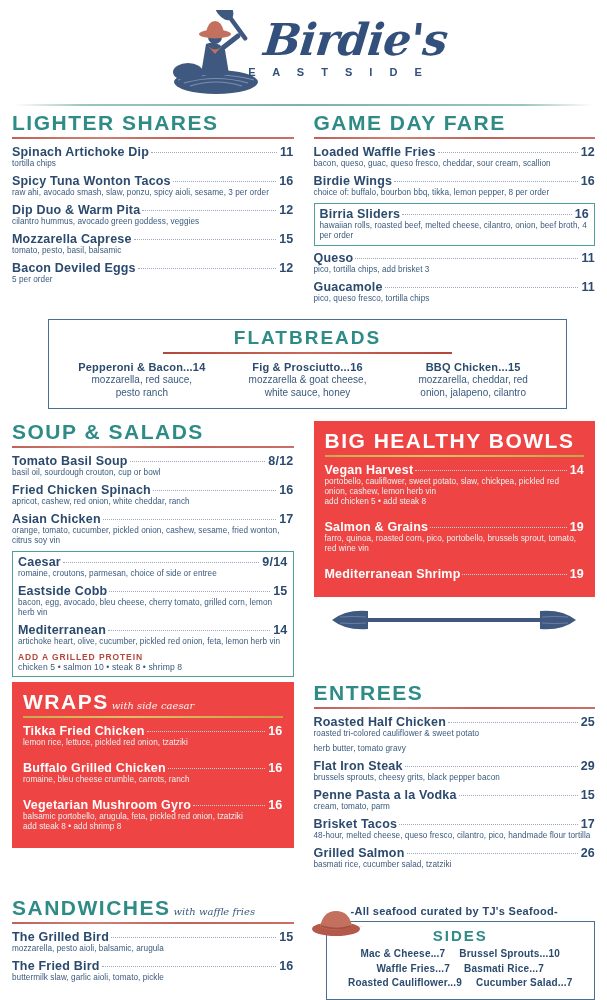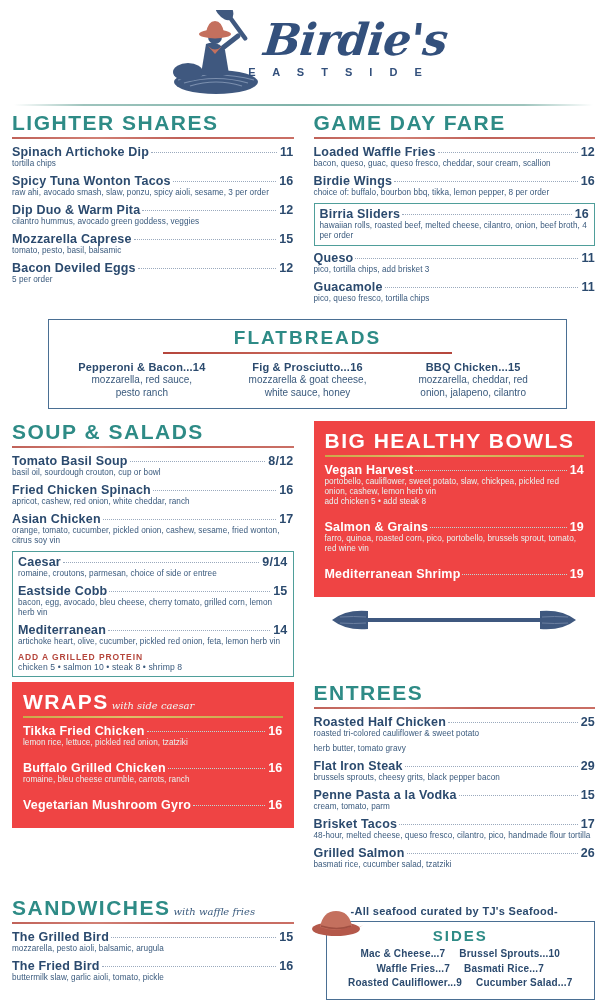--- a/index.html
+++ b/index.html
@@ -430,20 +430,21 @@
           </div>
         <div class="desc">romaine, bleu cheese crumble, carrots, ranch</div>
       </div>
       <div class="spacer-8"></div>
       <div class="item">
         <div class="item-line">
             <span class="item-name">Vegetarian Mushroom Gyro</span>
             <span class="dots"></span>
             <span class="price">16</span>
           </div>
+        <div class="desc">balsamic portobello, arugula, feta, pickled red onion, tzatziki<br>add steak  8  •  add shrimp  8</div>
       </div>
     </div>
   </div>
 
   <div class="col">
     <div class="sec-head">ENTREES</div>
     <div class="rule-red"></div>
     <div class="item">
       <div class="item-line">
           <span class="item-name">Roasted Half Chicken</span>

